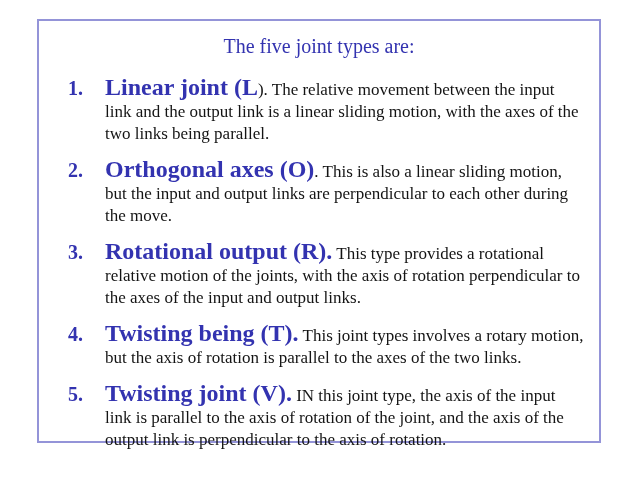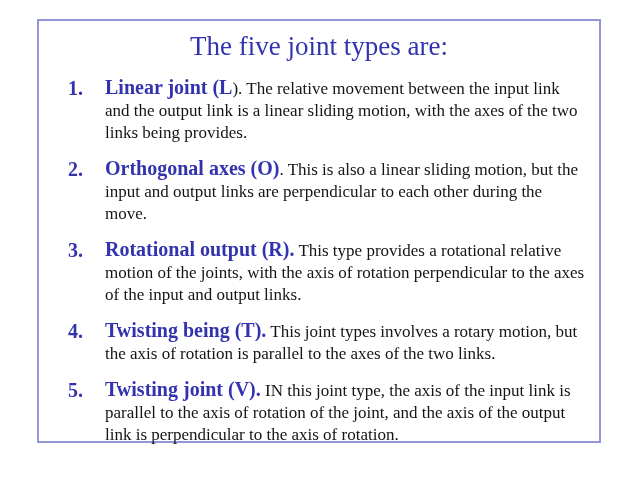--- a/index.html
+++ b/index.html
@@ -12,21 +12,21 @@
   .slide-frame {
     position: absolute;
     left: 37px; top: 19px;
     width: 564px; height: 424px;
     border: 2px solid #9494d8;
     background: #ffffff;
   }
   .slide-title {
     margin-top: 8px;
     text-align: center;
-    font-size: 27px;
+    font-size: 20px;
     line-height: 35px;
     color: #3333b0;
     font-weight: normal;
   }
   .joint-list {
     margin-top: 12px;
     padding-left: 29px;
     padding-right: 14px;
     display: flex;
     flex-direction: column;
@@ -44,36 +44,36 @@
     color: #3333b0;
     line-height: 24px;
   }
   .item-text {
     width: 484px;
     font-size: 17px;
     line-height: 22px;
     color: #141414;
   }
   .item-heading {
-    font-size: 20px;
+    font-size: 24px;
     font-weight: bold;
     color: #3333b0;
   }
 </style>
 </head>
 <body>
 
 <div class="slide-frame">
   <div class="slide-title">The five joint types are:</div>
 
   <div class="joint-list">
 
     <div class="joint-item">
       <span class="item-number">1.</span>
-      <span class="item-text"><span class="item-heading">Linear joint (L</span><span>). The relative movement between the input link and the output link is a linear sliding motion, with the axes of the two links being provides.</span></span>
+      <span class="item-text"><span class="item-heading">Linear joint (L</span><span>). The relative movement between the input link and the output link is a linear sliding motion, with the axes of the two links being parallel.</span></span>
     </div>
 
     <div class="joint-item">
       <span class="item-number">2.</span>
       <span class="item-text"><span class="item-heading">Orthogonal axes (O)</span><span>. This is also a linear sliding motion, but the input and output links are perpendicular to each other during the move.</span></span>
     </div>
 
     <div class="joint-item">
       <span class="item-number">3.</span>
       <span class="item-text"><span class="item-heading">Rotational output (R).</span><span> This type provides a rotational relative motion of the joints, with the axis of rotation perpendicular to the axes of the input and output links.</span></span>

